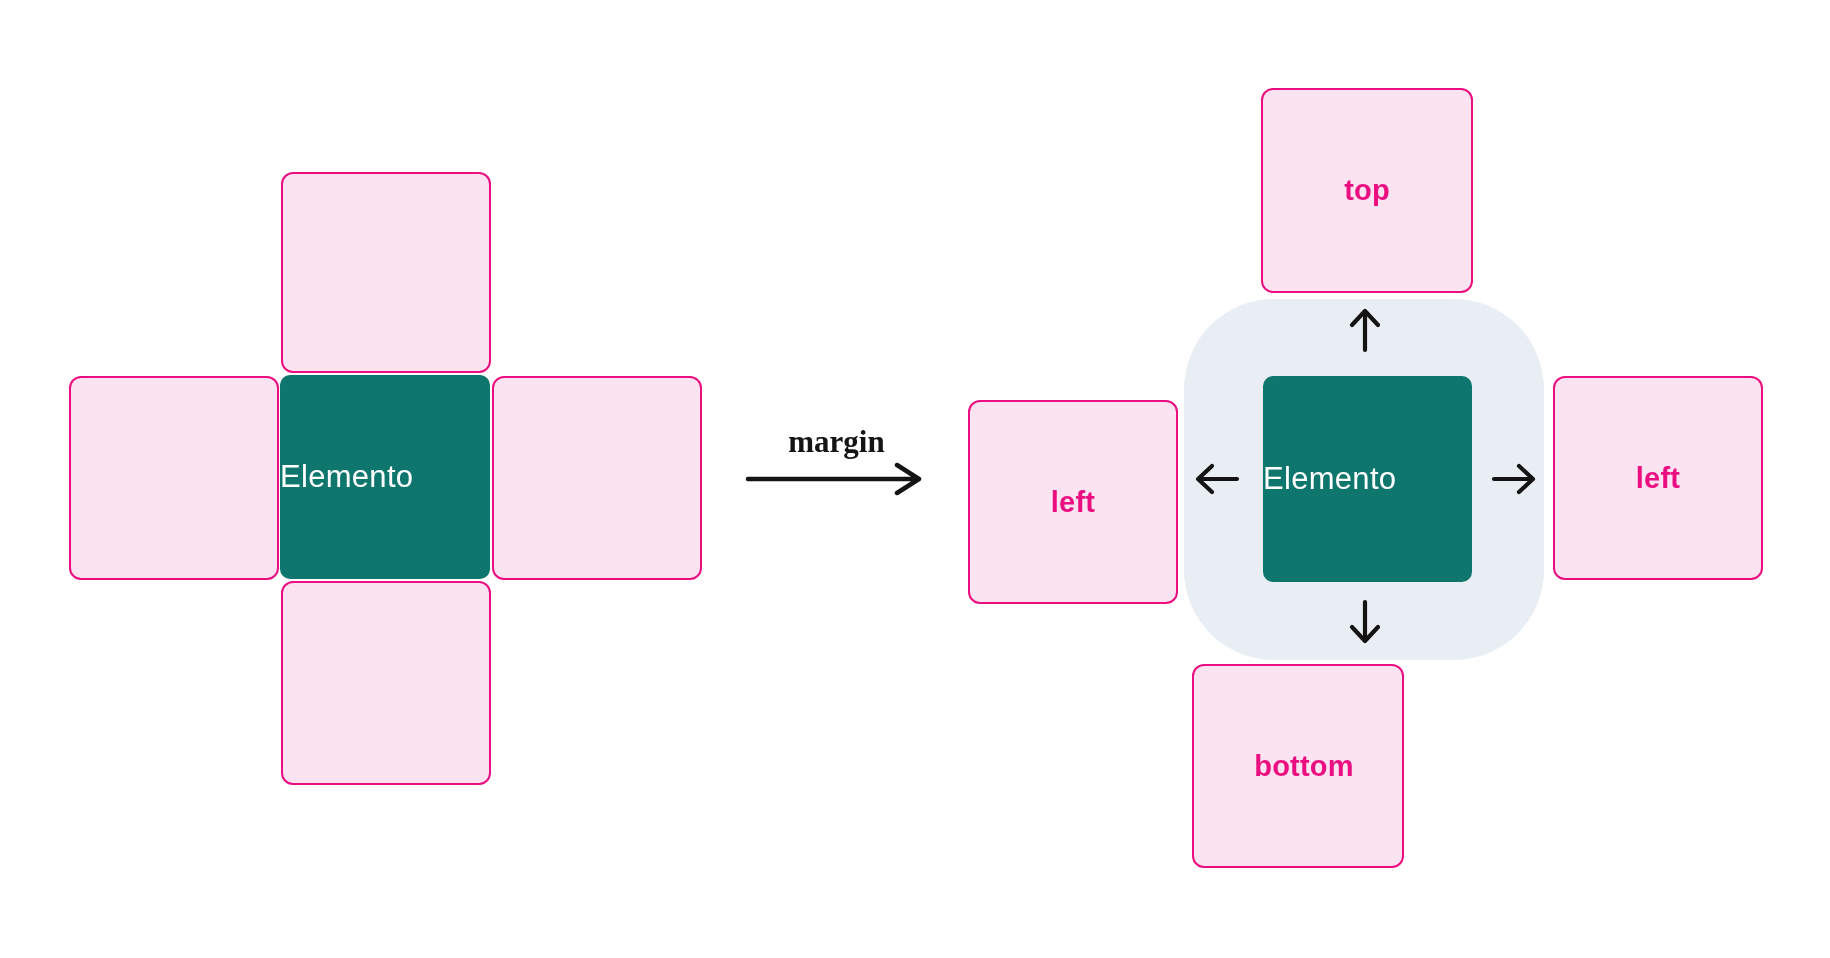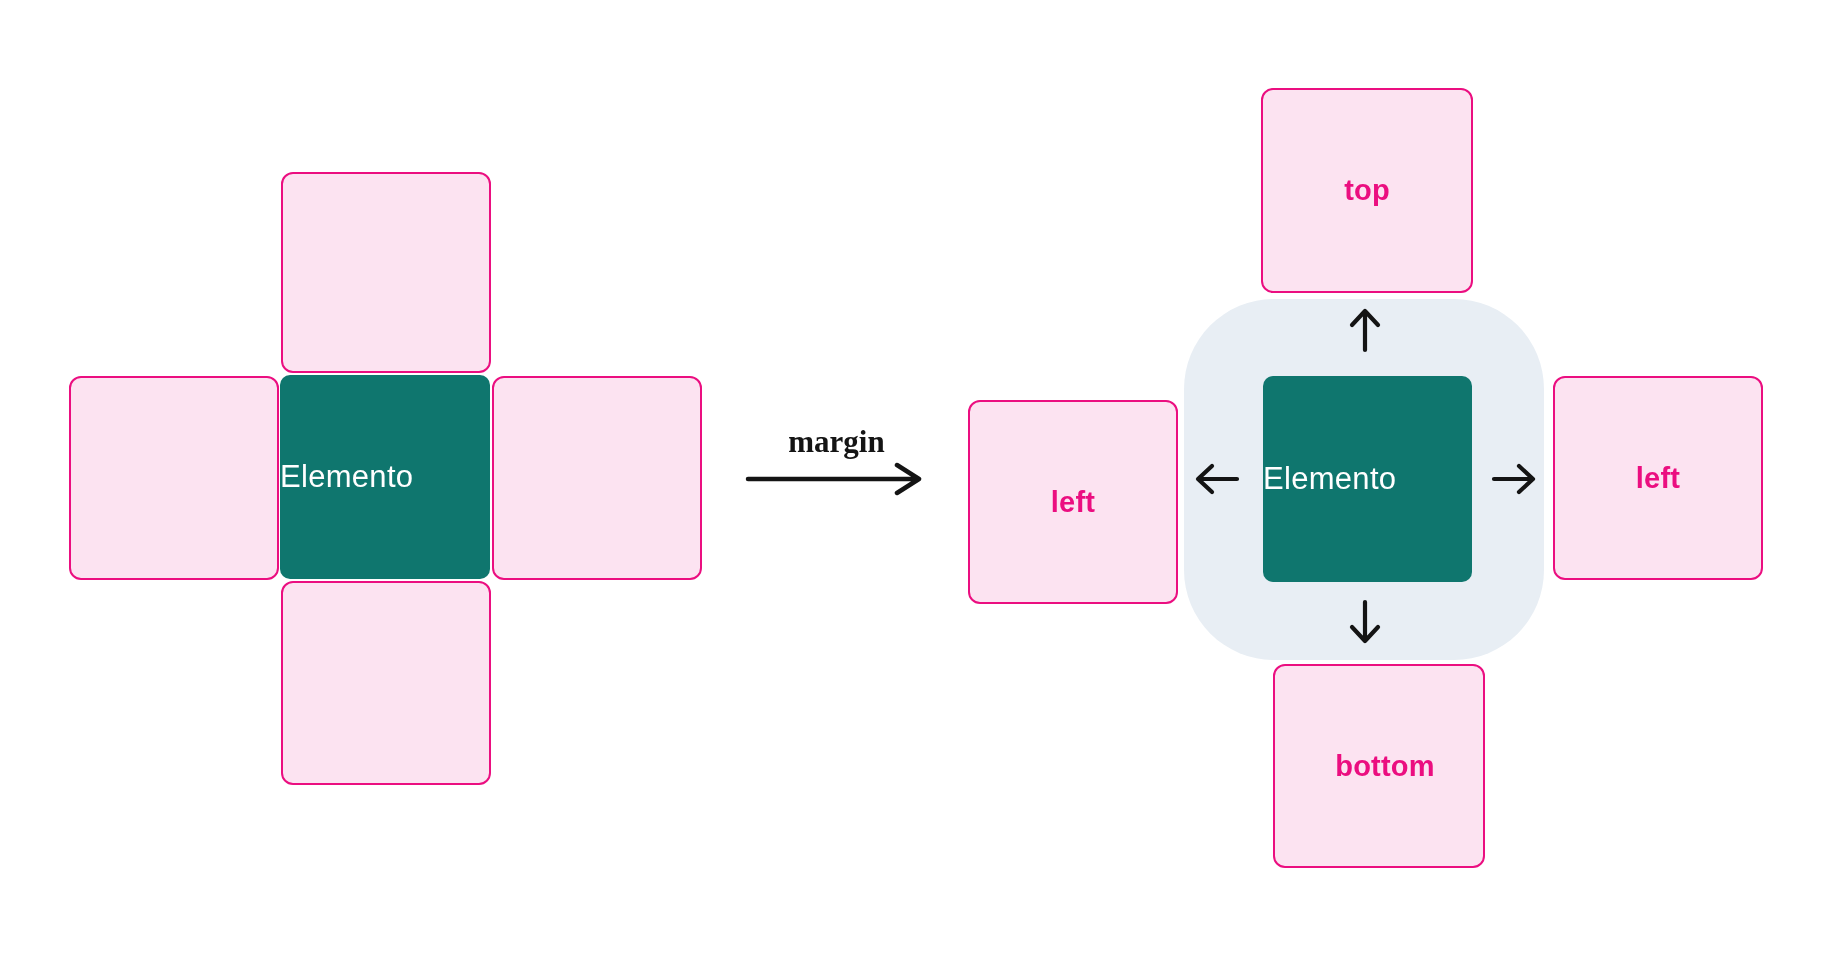--- a/index.html
+++ b/index.html
@@ -87,21 +87,21 @@
     </div>
 
     <div class="pbox" style="left:968px;top:400px;width:210px;height:204px;">
       <span class="plabel">left</span>
     </div>
 
     <div class="pbox" style="left:1553px;top:376px;width:210px;height:204px;">
       <span class="plabel">left</span>
     </div>
 
-    <div class="pbox" style="left:1273px;top:664px;width:212px;height:204px;padding-left:12px;">
+    <div class="pbox" style="left:1192px;top:664px;width:212px;height:204px;padding-left:12px;">
       <span class="plabel">bottom</span>
     </div>
 
     <div class="element-box" style="left:1263px;top:376px;width:209px;height:206px;">
       <span class="elabel">Elemento</span>
     </div>
 
     <div class="arrow" style="left:1347px;top:306px;">
       <svg width="36" height="48" viewBox="0 0 36 48">
         <path d="M18 44 V7 M5 19 L18 5 L31 19" fill="none" stroke="#141414" stroke-width="4.2" stroke-linecap="round" stroke-linejoin="round"></path>

